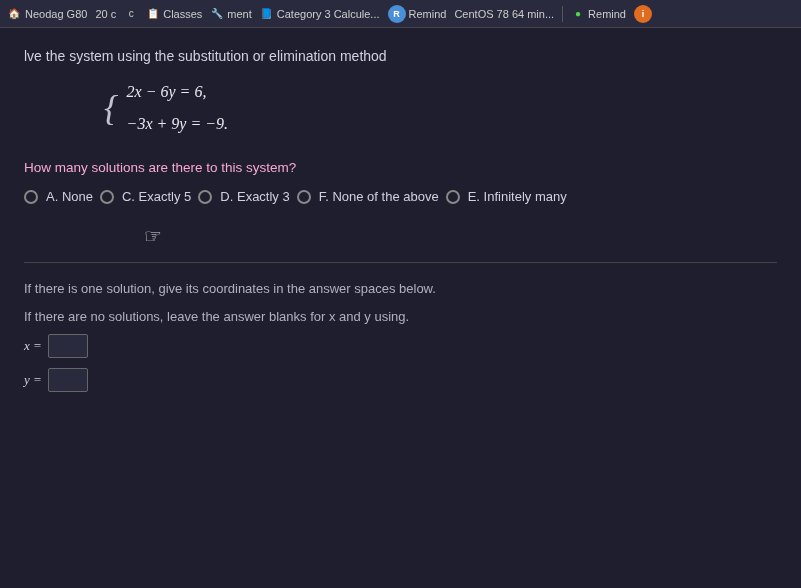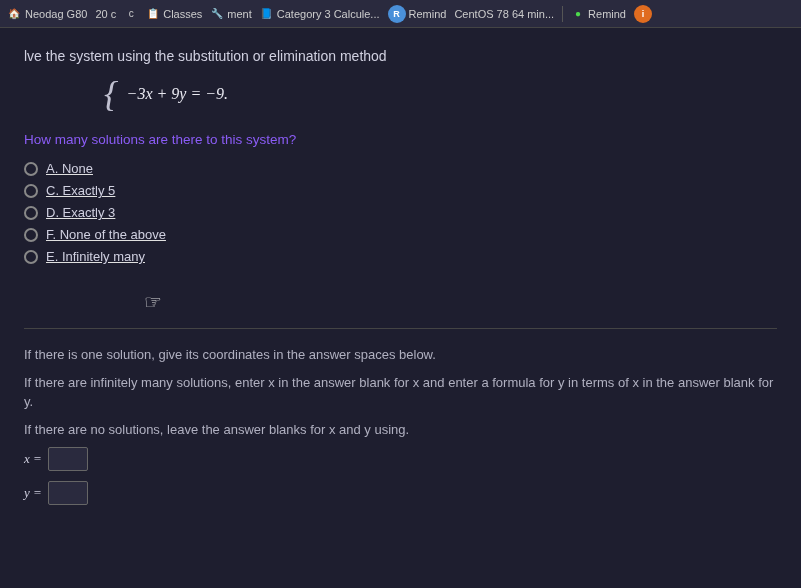--- a/index.html
+++ b/index.html
@@ -93,30 +93,29 @@
       display: inline-block;
       vertical-align: middle;
       line-height: 2;
       font-family: 'Times New Roman', serif;
       font-size: 16px;
     }
     .eq-line { display: block; }
 
     .question-text {
       font-size: 13.5px;
-      color: #8b5cf6;
+      color: #f9a8d4;
       margin-bottom: 14px;
     }
 
     .answer-options {
       display: flex;
-      flex-direction: column;
+      flex-direction: row;
       gap: 7px;
-      margin-bottom: 26px;
-      text-decoration: underline;
+      margin-bottom: 20px;
     }
     .answer-option {
       display: flex;
       align-items: center;
       gap: 8px;
       font-size: 13px;
       color: #d0d0e0;
       cursor: pointer;
     }
     .radio-circle {
@@ -212,20 +211,23 @@
 <div class="main-content">
 
   <div class="problem-instruction">
     <span>lve the system using the substitution or elimination method</span>
   </div>
 
   <div class="equation-block">
     <span class="equation-brace">{</span>
     <span class="equation-lines">
       <span class="eq-line">
+        <em>2x − 6y = 6,</em>
+      </span>
+      <span class="eq-line">
         <em>−3x + 9y = −9.</em>
       </span>
     </span>
   </div>
 
   <div class="question-text">
     <span>How many solutions are there to this system?</span>
   </div>
 
   <div class="answer-options">
@@ -254,23 +256,20 @@
   <div style="text-align:left; margin-bottom: 4px;">
     <span class="cursor-hand">☞</span>
   </div>
 
   <hr class="divider-line">
 
   <div class="instruction-block">
     <span>If there is one solution, give its coordinates in the answer spaces below.</span>
   </div>
   <div class="instruction-block">
-    <span>If there are infinitely many solutions, enter x in the answer blank for x and enter a formula for y in terms of x in the answer blank for y.</span>
-  </div>
-  <div class="instruction-block">
     <span>If there are no solutions, leave the answer blanks for x and y using.</span>
   </div>
 
   <div class="input-row">
     <span>x =</span>
     <input class="answer-input" type="text" value="" style="">
   </div>
 
   <div class="input-row">
     <span>y =</span>

